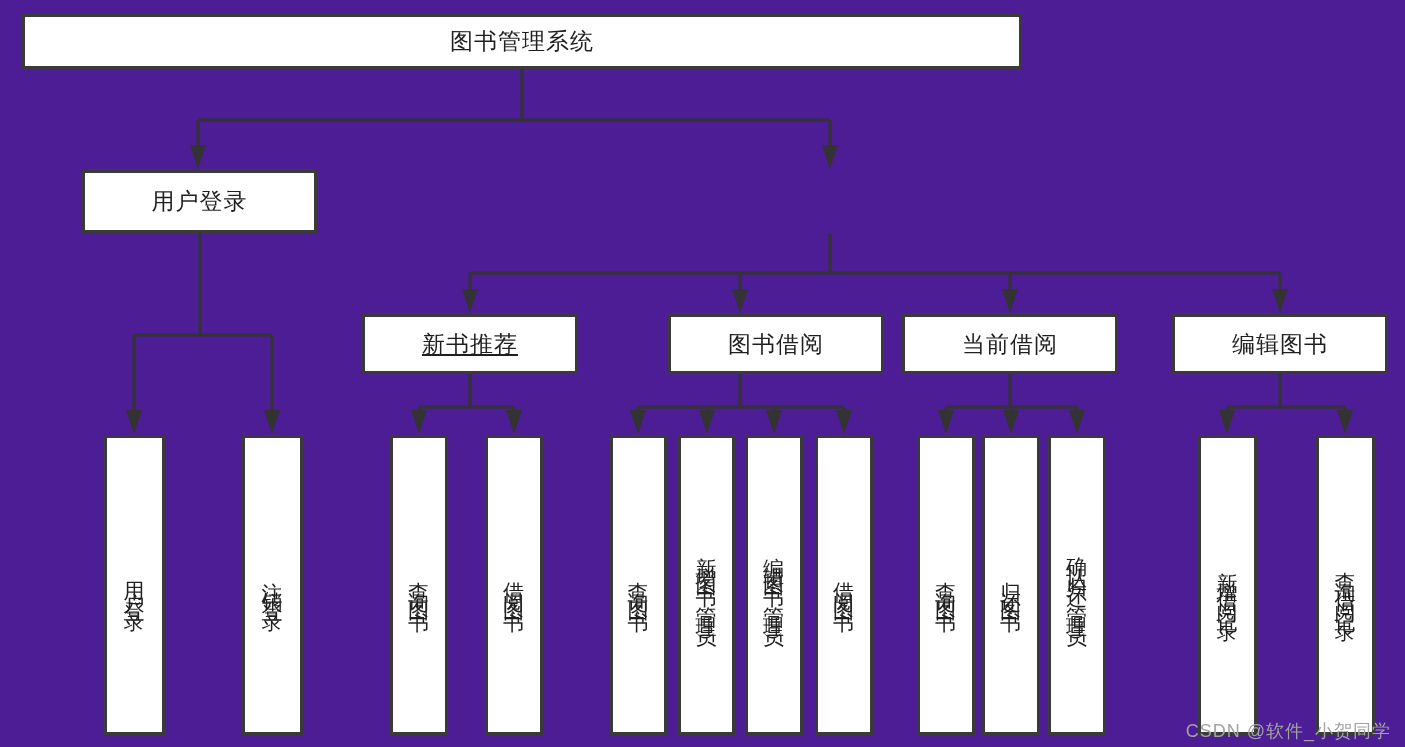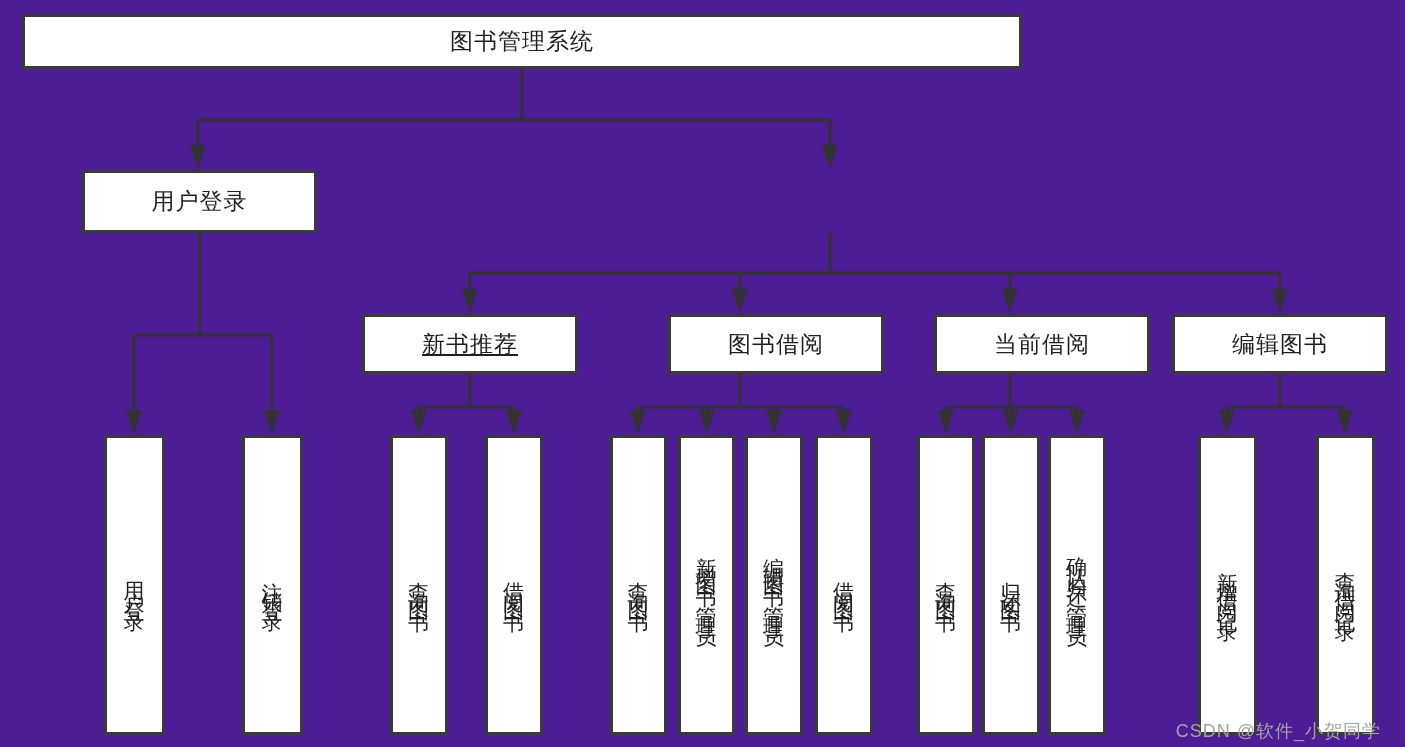--- a/index.html
+++ b/index.html
@@ -52,21 +52,21 @@
   .leaf span {
     writing-mode: vertical-rl;
     text-orientation: mixed;
     font-size: 21px;
     letter-spacing: 10px;
     line-height: 1;
     white-space: nowrap;
   }
   .watermark {
     position: absolute;
-    right: 24px;
+    right: 14px;
     bottom: 7px;
     font-size: 18px;
     color: #a3a3a3;
     letter-spacing: 1px;
     z-index: 5;
     line-height: 1;
   }
 </style>
 </head>
 <body>
@@ -112,21 +112,21 @@
       <polygon points="1345,434 1337,410 1353,410"></polygon>
     </g>
   </svg>
 
   <div class="box" style="left:22px; top:14px; width:1000px; height:55px;">图书管理系统</div>
 
   <div class="box" style="left:82px; top:170px; width:235px; height:63px;">用户登录</div>
 
   <div class="box" style="left:362px; top:314px; width:216px; height:60px;text-decoration:underline;">新书推荐</div>
   <div class="box" style="left:632px; top:314px; width:216px; height:60px;margin-left:36px;">图书借阅</div>
-  <div class="box" style="left:934px; top:314px; width:216px; height:60px;">当前借阅</div>
+  <div class="box" style="left:902px; top:314px; width:216px; height:60px;">当前借阅</div>
   <div class="box" style="left:1172px; top:314px; width:216px; height:60px;">编辑图书</div>
 
   <div class="leaf" style="left:104px; width:61px;">
     <span>用户登录</span>
   </div>
   <div class="leaf" style="left:242px; width:61px;">
     <span>注销登录</span>
   </div>
 
   <div class="leaf" style="left:390px; width:58px;">

